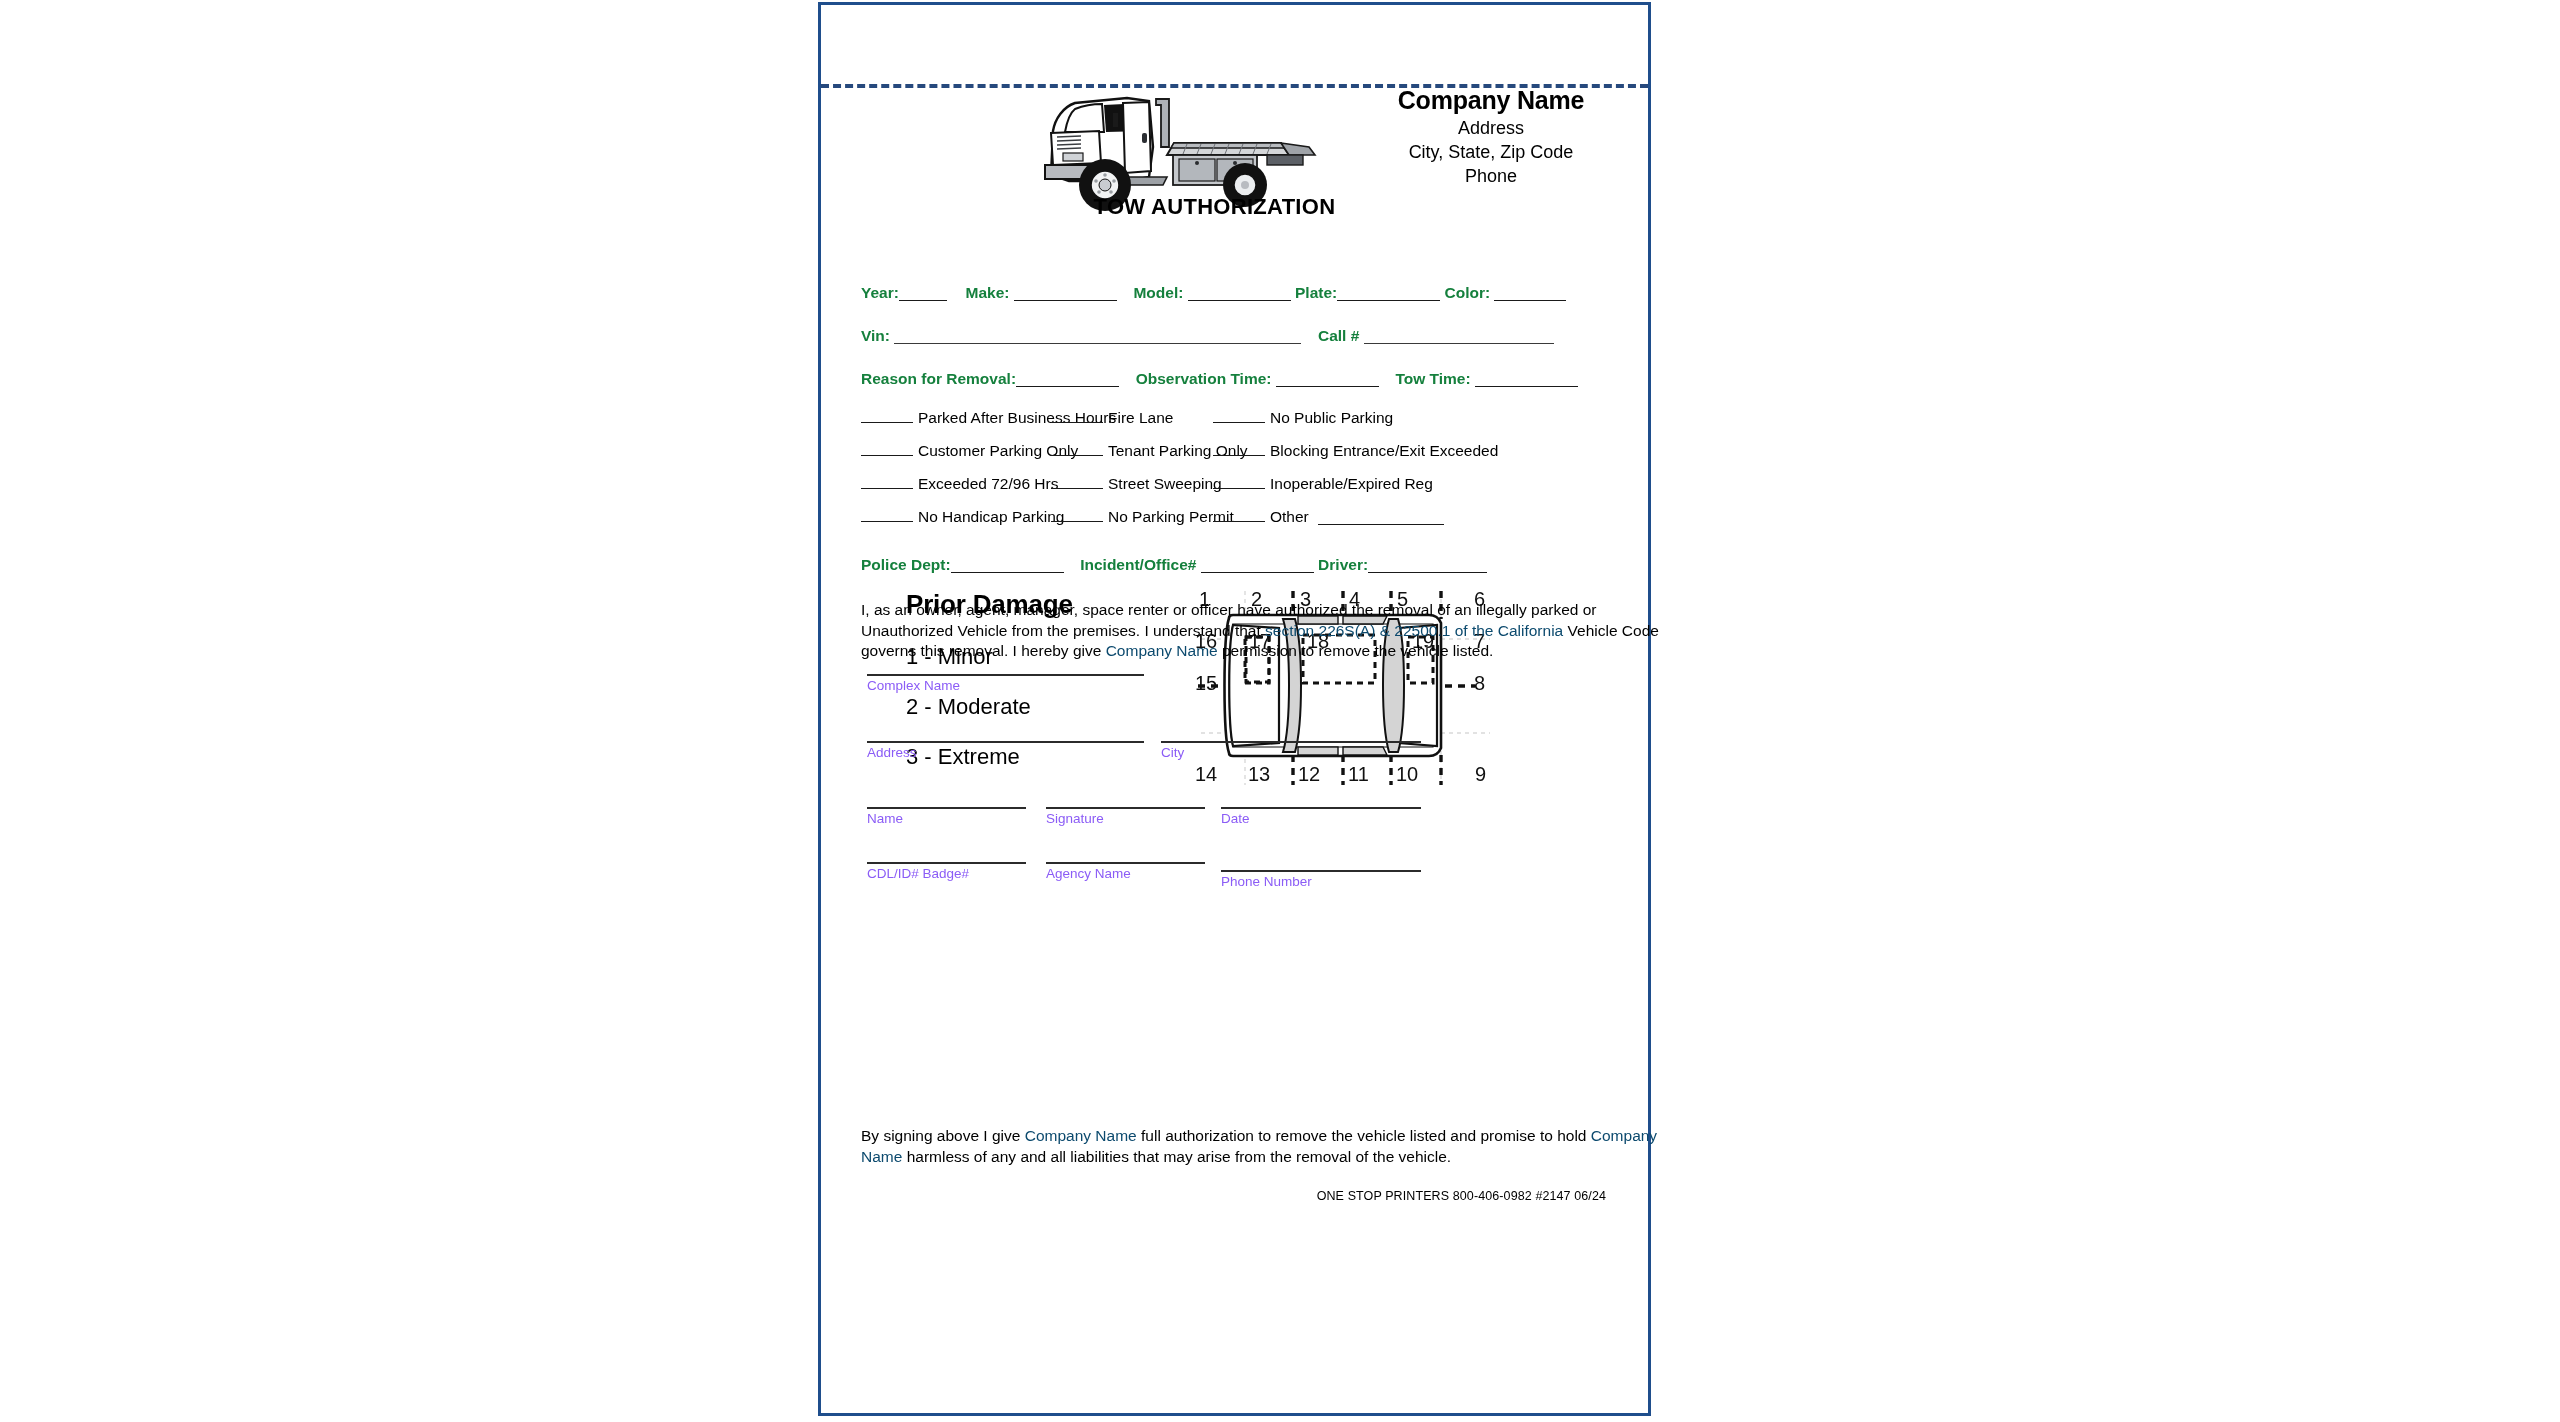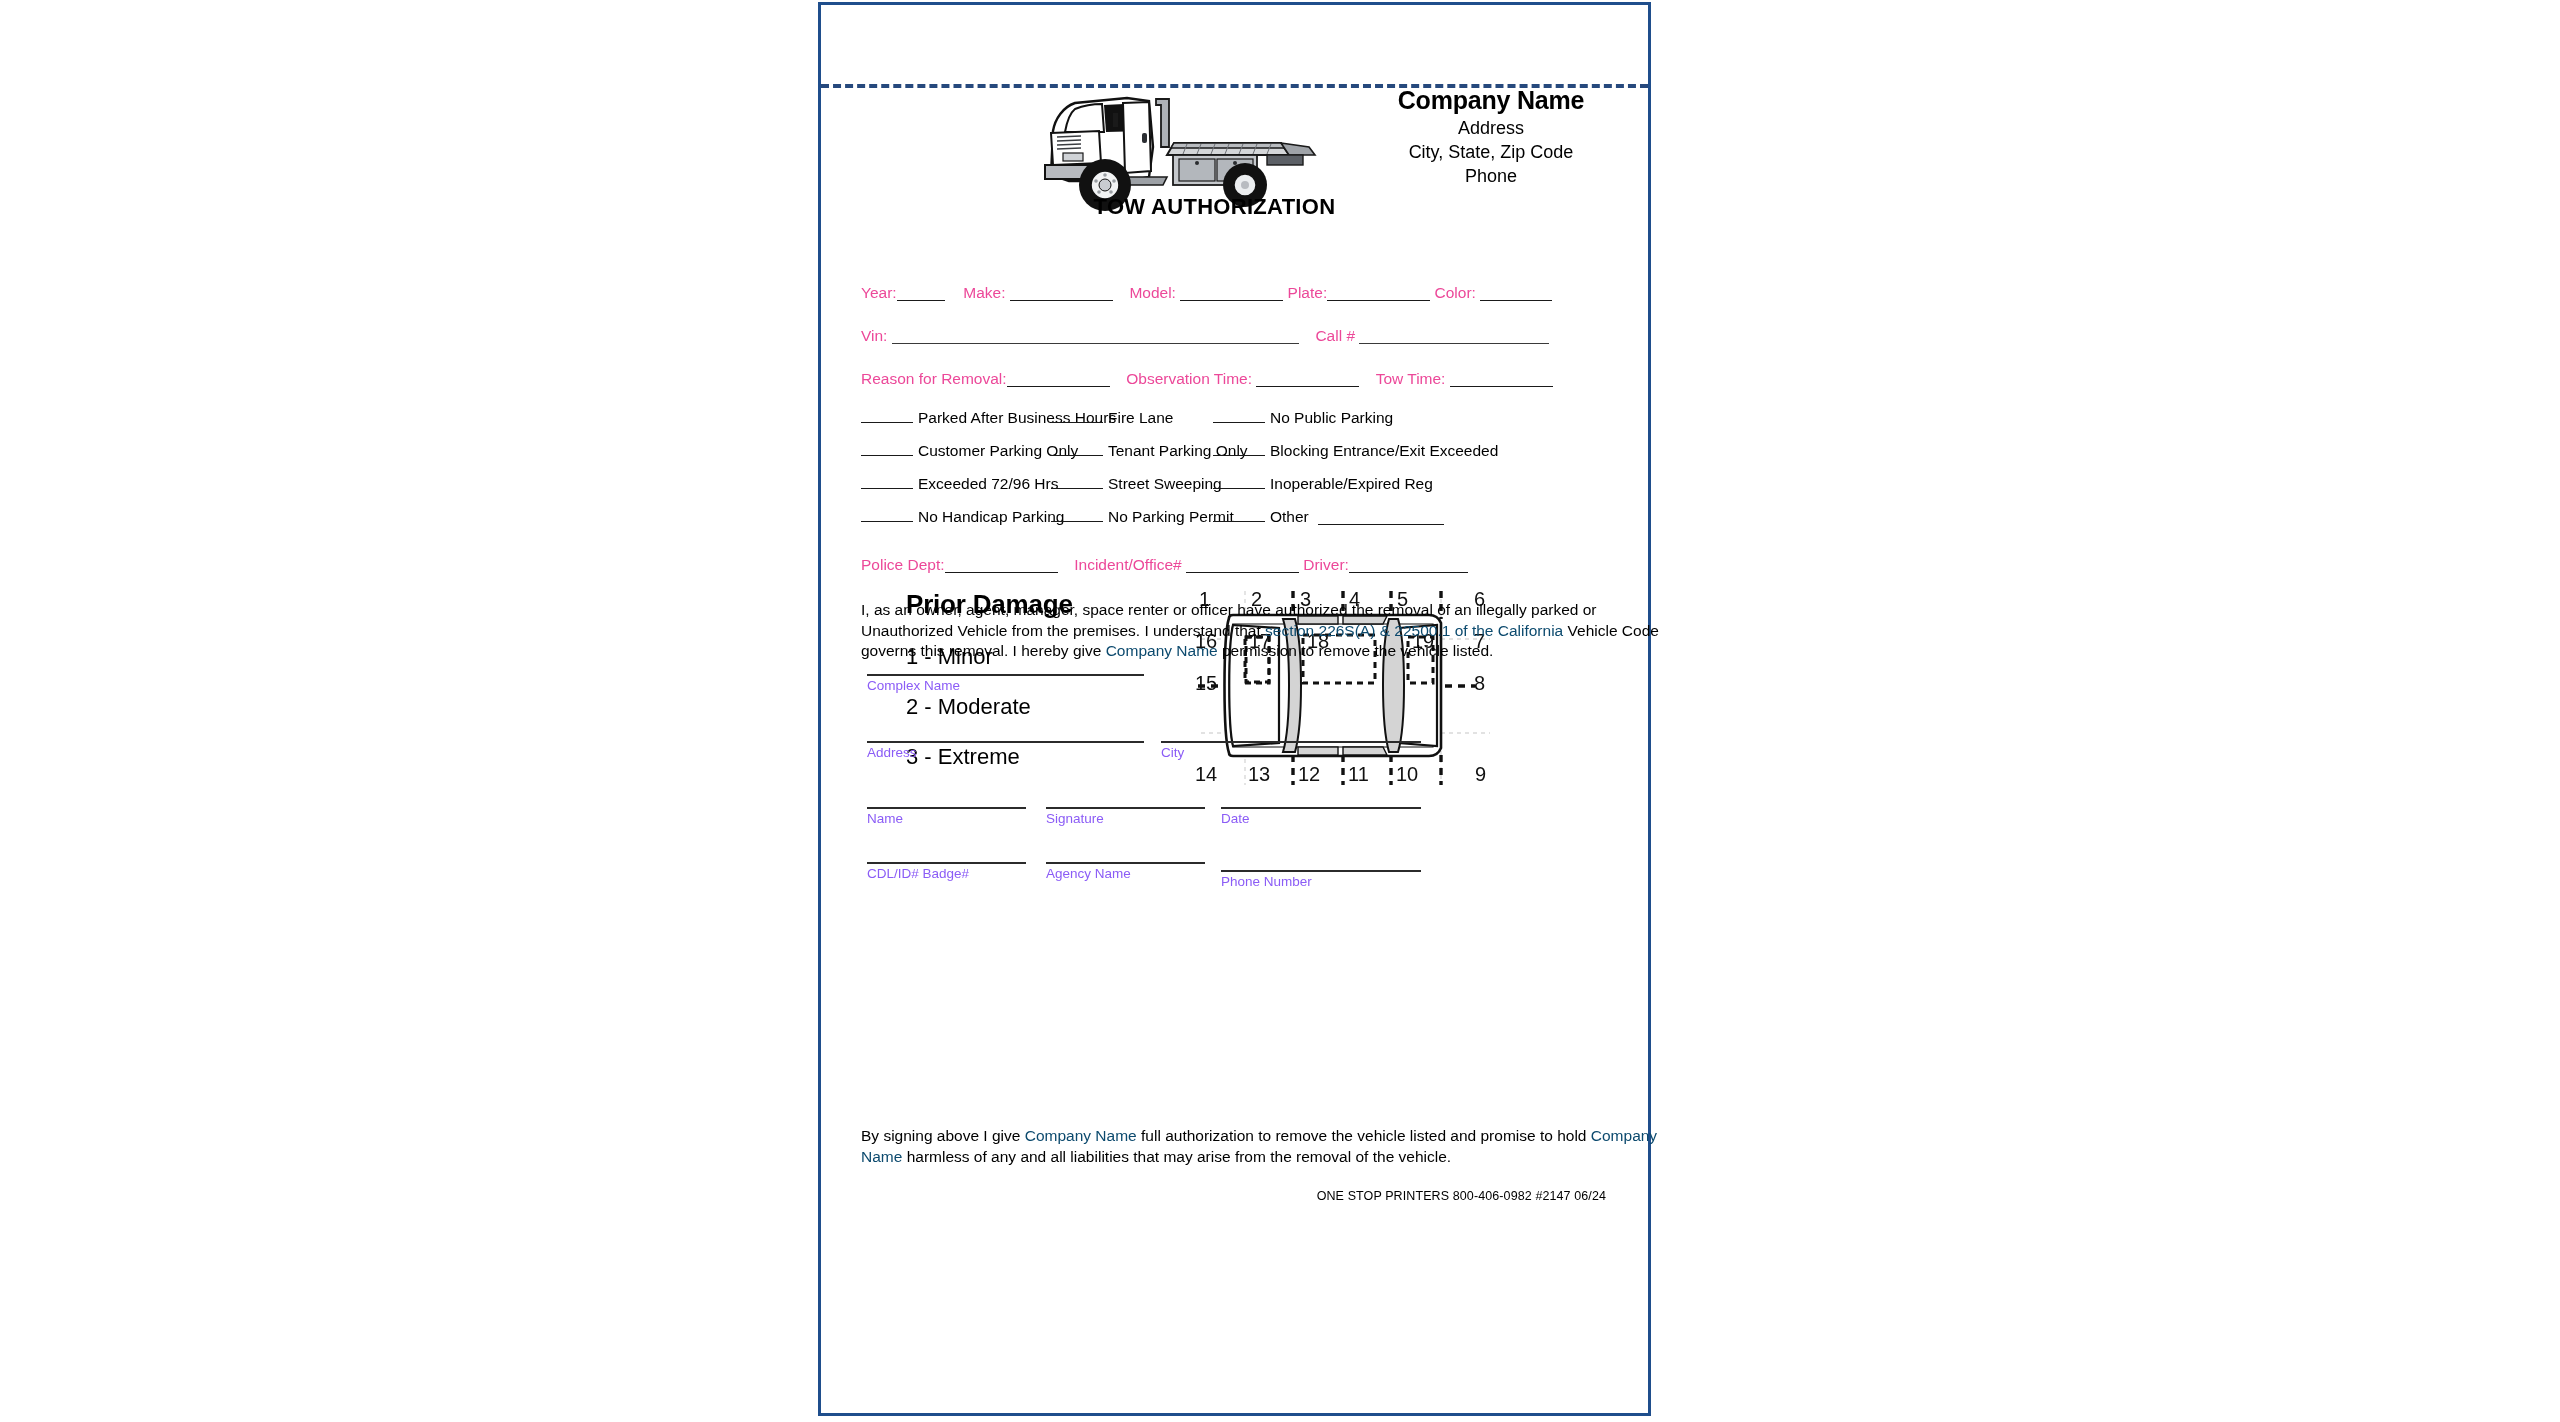--- a/index.html
+++ b/index.html
@@ -86,21 +86,21 @@
     top: 110px;
     width: 100%;
     text-align: center;
     font-size: 22px;
     font-weight: bold;
     letter-spacing: 0.3px;
     transform: translateX(-20px);
   }
 
   
-  .fieldline { font-size: 15.5px; color: #ec4899; white-space: nowrap; }
+  .fieldline { font-size: 15.5px; color: #15803d; white-space: nowrap; font-weight: bold; }
   .ul { display: inline-block; border-bottom: 1.6px solid #1a1a1a; height: 14px; vertical-align: -3px; }
   .ul-thin { display: inline-block; border-bottom: 1.4px solid #3a3a3a; height: 14px; vertical-align: -3px; }
 
   #row-vehicle { position: absolute; left: 40px; top: 200px; }
   #row-vin     { position: absolute; left: 40px; top: 243px; }
   #row-reason  { position: absolute; left: 40px; top: 286px; }
 
   
   #reasons {
     position: absolute;

